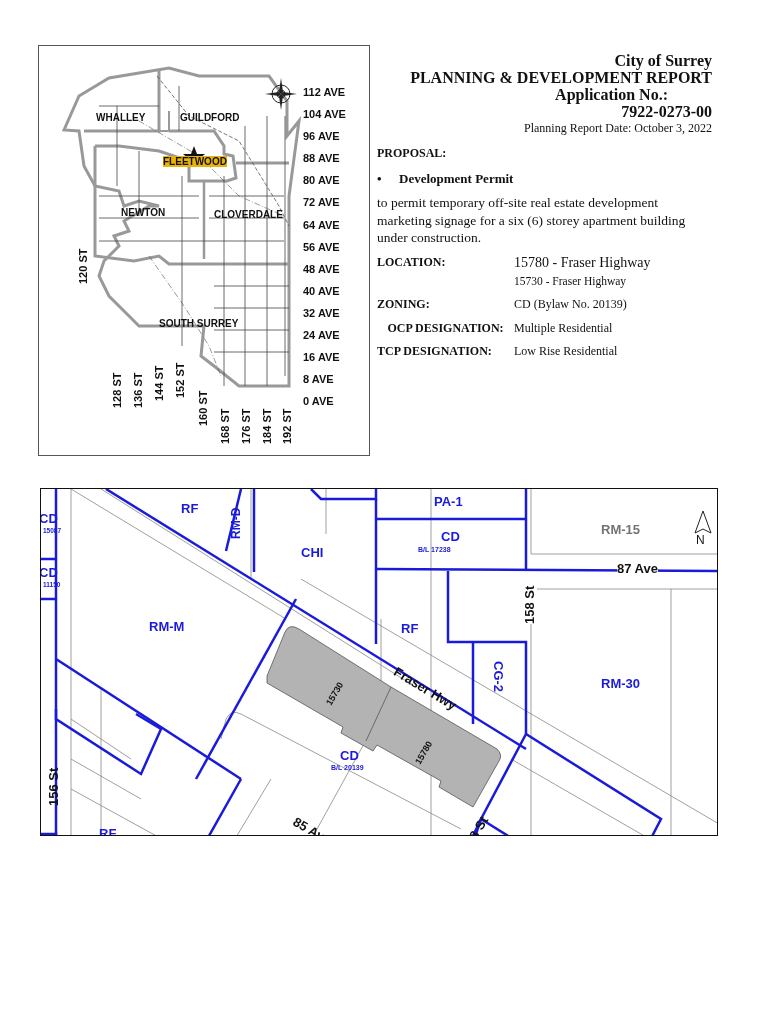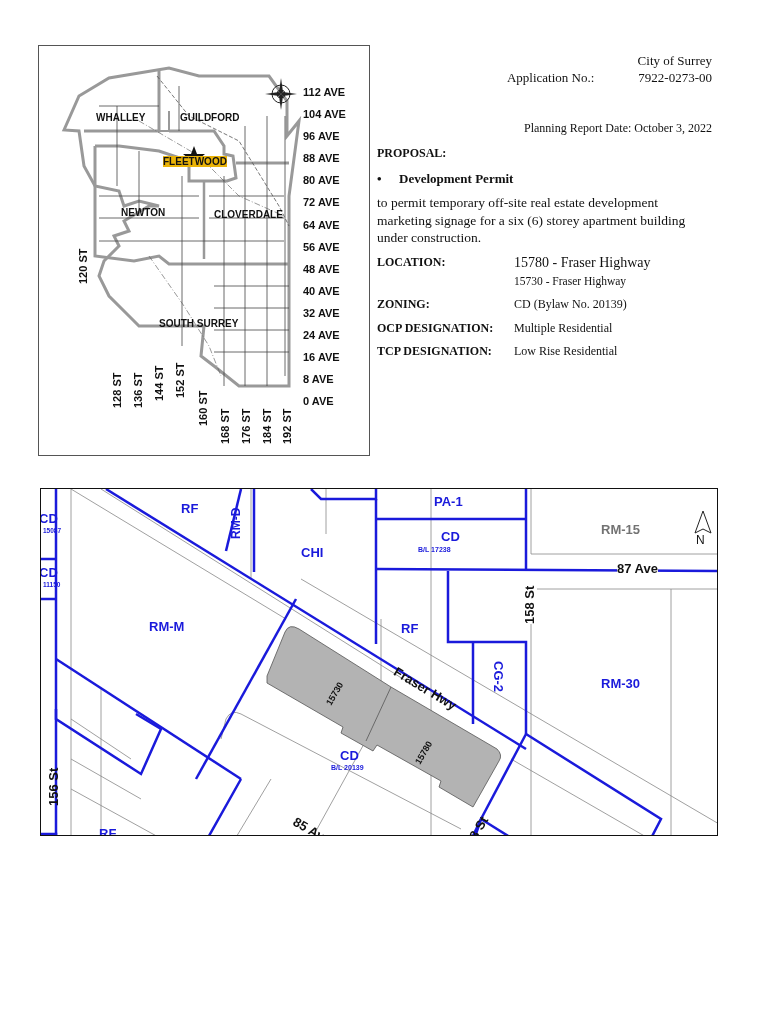--- a/index.html
+++ b/index.html
@@ -1,22 +1,22 @@
 <!DOCTYPE html>
 <html><head>
 <meta charset="utf-8">
 <style>
   html, body { margin:0; padding:0; background:#ffffff; }
   body { width:770px; height:1024px; position:relative; overflow:hidden; font-family:"DejaVu Serif", serif; color:#111; }
   .abs { position:absolute; }
   .keymap { left:38px; top:45px; width:332px; height:411px; border:1px solid #555; box-sizing:border-box; background:#fff; }
   .keymap svg { position:absolute; left:0; top:0; }
-  .hdr { right:58px; text-align:right; font-family:"Liberation Serif", serif; font-weight:normal; font-size:13px; line-height:17px; }
+  .hdr { right:58px; text-align:right; font-family:"Liberation Serif", serif; font-weight:bold; font-size:16px; line-height:17px; }
   .hdr-line { white-space:nowrap; }
-  .appno { display:flex; justify-content:flex-end; gap:0; }
+  .appno { display:flex; justify-content:flex-end; gap:0;flex-direction:column; }
   .appno .lbl { margin-right:44px; }
   .date { right:58px; top:121px; font-family:"Liberation Serif", serif; font-size:12px; }
   .sec-label { font-family:"Liberation Serif", serif; font-weight:bold; font-size:12px; }
   .proposal-label { left:377px; top:146px; }
   .bullet { left:377px; top:171px; font-family:"Liberation Serif", serif; font-weight:bold; font-size:13px; }
   .bullet .dot { display:inline-block; width:22px; }
   .desc { left:377px; top:194px; width:330px; font-family:"Liberation Serif", serif; font-size:13.5px; line-height:17.5px; }
   .row { left:377px; font-family:"Liberation Serif", serif; font-size:12px; display:flex; }
   .row .k { width:137px; font-weight:bold; }
   .row .v { }
@@ -109,20 +109,21 @@
   <div class="abs" style="left:135px;top:352px;transform:rotate(-90deg);transform-origin:left top;font:bold 11px 'Liberation Sans',sans-serif;white-space:nowrap;">152 ST</div>
   <div class="abs" style="left:158px;top:380px;transform:rotate(-90deg);transform-origin:left top;font:bold 11px 'Liberation Sans',sans-serif;white-space:nowrap;">160 ST</div>
   <div class="abs" style="left:180px;top:398px;transform:rotate(-90deg);transform-origin:left top;font:bold 11px 'Liberation Sans',sans-serif;white-space:nowrap;">168 ST</div>
   <div class="abs" style="left:201px;top:398px;transform:rotate(-90deg);transform-origin:left top;font:bold 11px 'Liberation Sans',sans-serif;white-space:nowrap;">176 ST</div>
   <div class="abs" style="left:222px;top:398px;transform:rotate(-90deg);transform-origin:left top;font:bold 11px 'Liberation Sans',sans-serif;white-space:nowrap;">184 ST</div>
   <div class="abs" style="left:242px;top:398px;transform:rotate(-90deg);transform-origin:left top;font:bold 11px 'Liberation Sans',sans-serif;white-space:nowrap;">192 ST</div>
 </div>
 
 <div class="abs hdr" style="top:52px;">
   <div class="hdr-line">City of Surrey</div>
+  <div class="hdr-line">PLANNING &amp; DEVELOPMENT REPORT</div>
   <div class="hdr-line appno">
     <span class="lbl">Application No.:</span>
     <span>7922-0273-00</span>
   </div>
 </div>
 <div class="abs date">
   <span>Planning Report Date:</span>
   <span>October 3, 2022</span>
 </div>
 
@@ -136,21 +137,21 @@
   <div class="k">LOCATION:</div>
   <div class="v">
     <div style="font-size:14px;">15780 - Fraser Highway</div>
     <div style="font-size:11.5px;margin-top:4px;">15730 - Fraser Highway</div>
   </div>
 </div>
 <div class="abs row" style="top:297px;">
   <div class="k">ZONING:</div>
   <div class="v">CD (Bylaw No. 20139)</div>
 </div>
-<div class="abs row" style="top:321px;">
+<div class="abs row" style="top:321px;text-align:center;">
   <div class="k">OCP DESIGNATION:</div>
   <div class="v">Multiple Residential</div>
 </div>
 <div class="abs row" style="top:344px;">
   <div class="k">TCP DESIGNATION:</div>
   <div class="v">Low Rise Residential</div>
 </div>
 
 <div class="abs sitemap">
   <svg width="678" height="446" viewBox="0 0 678 446">

